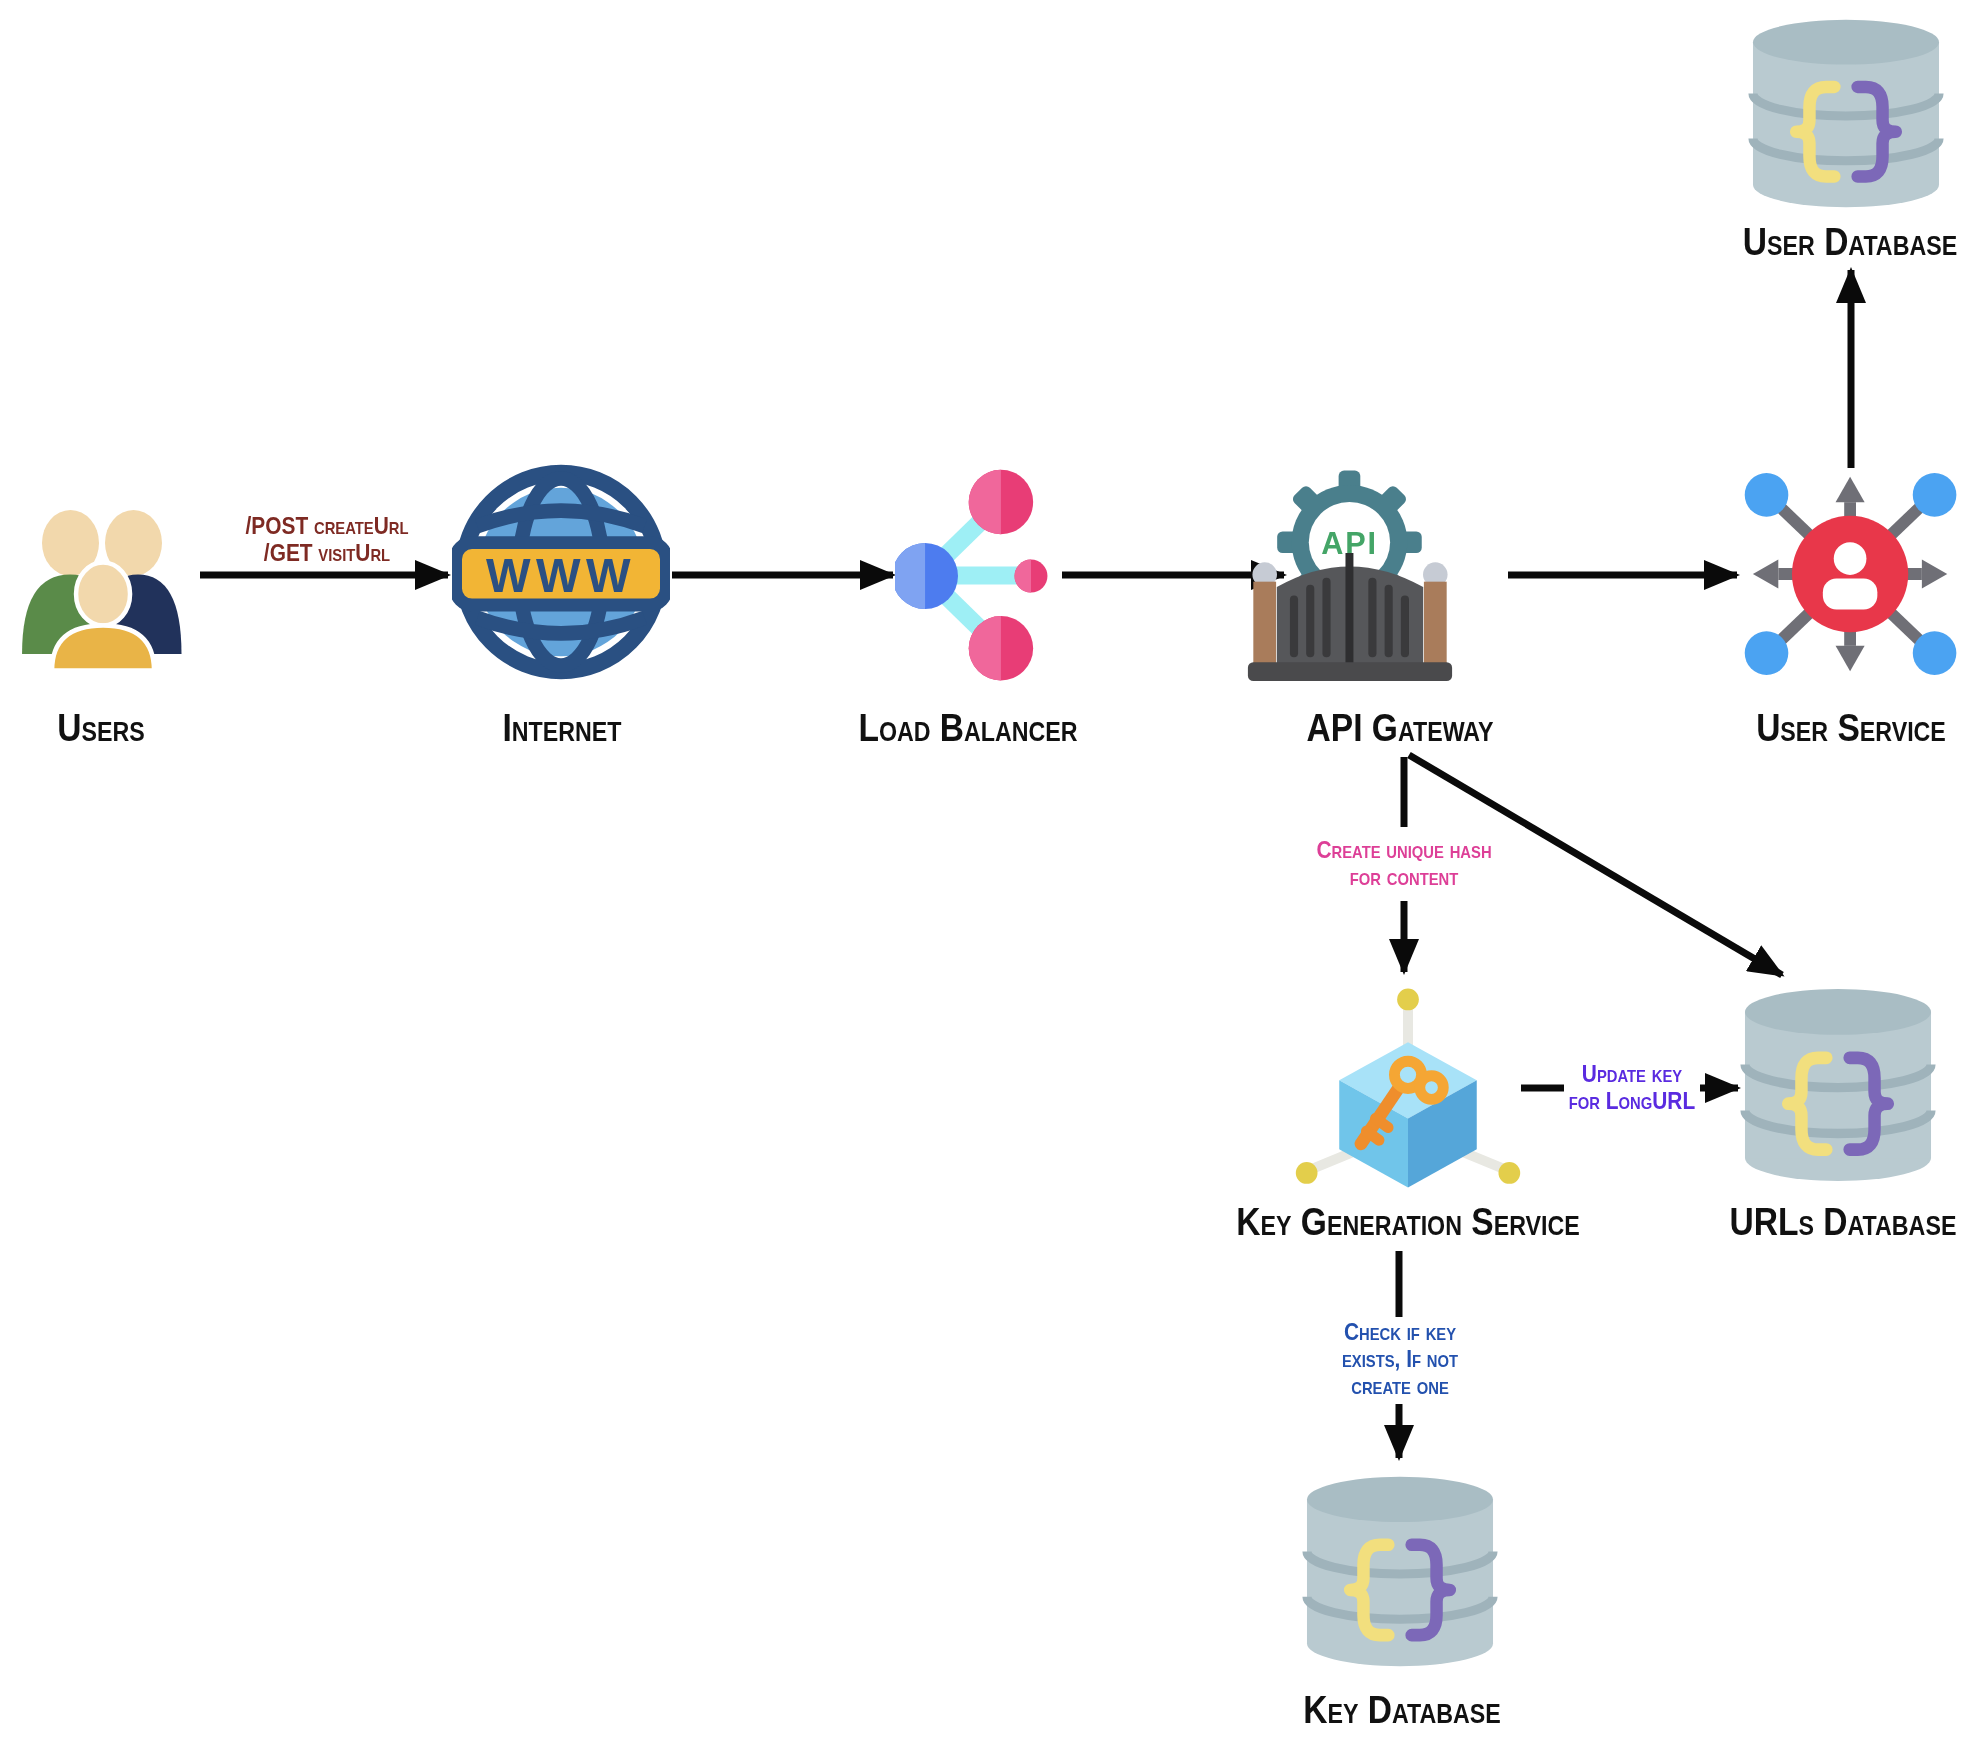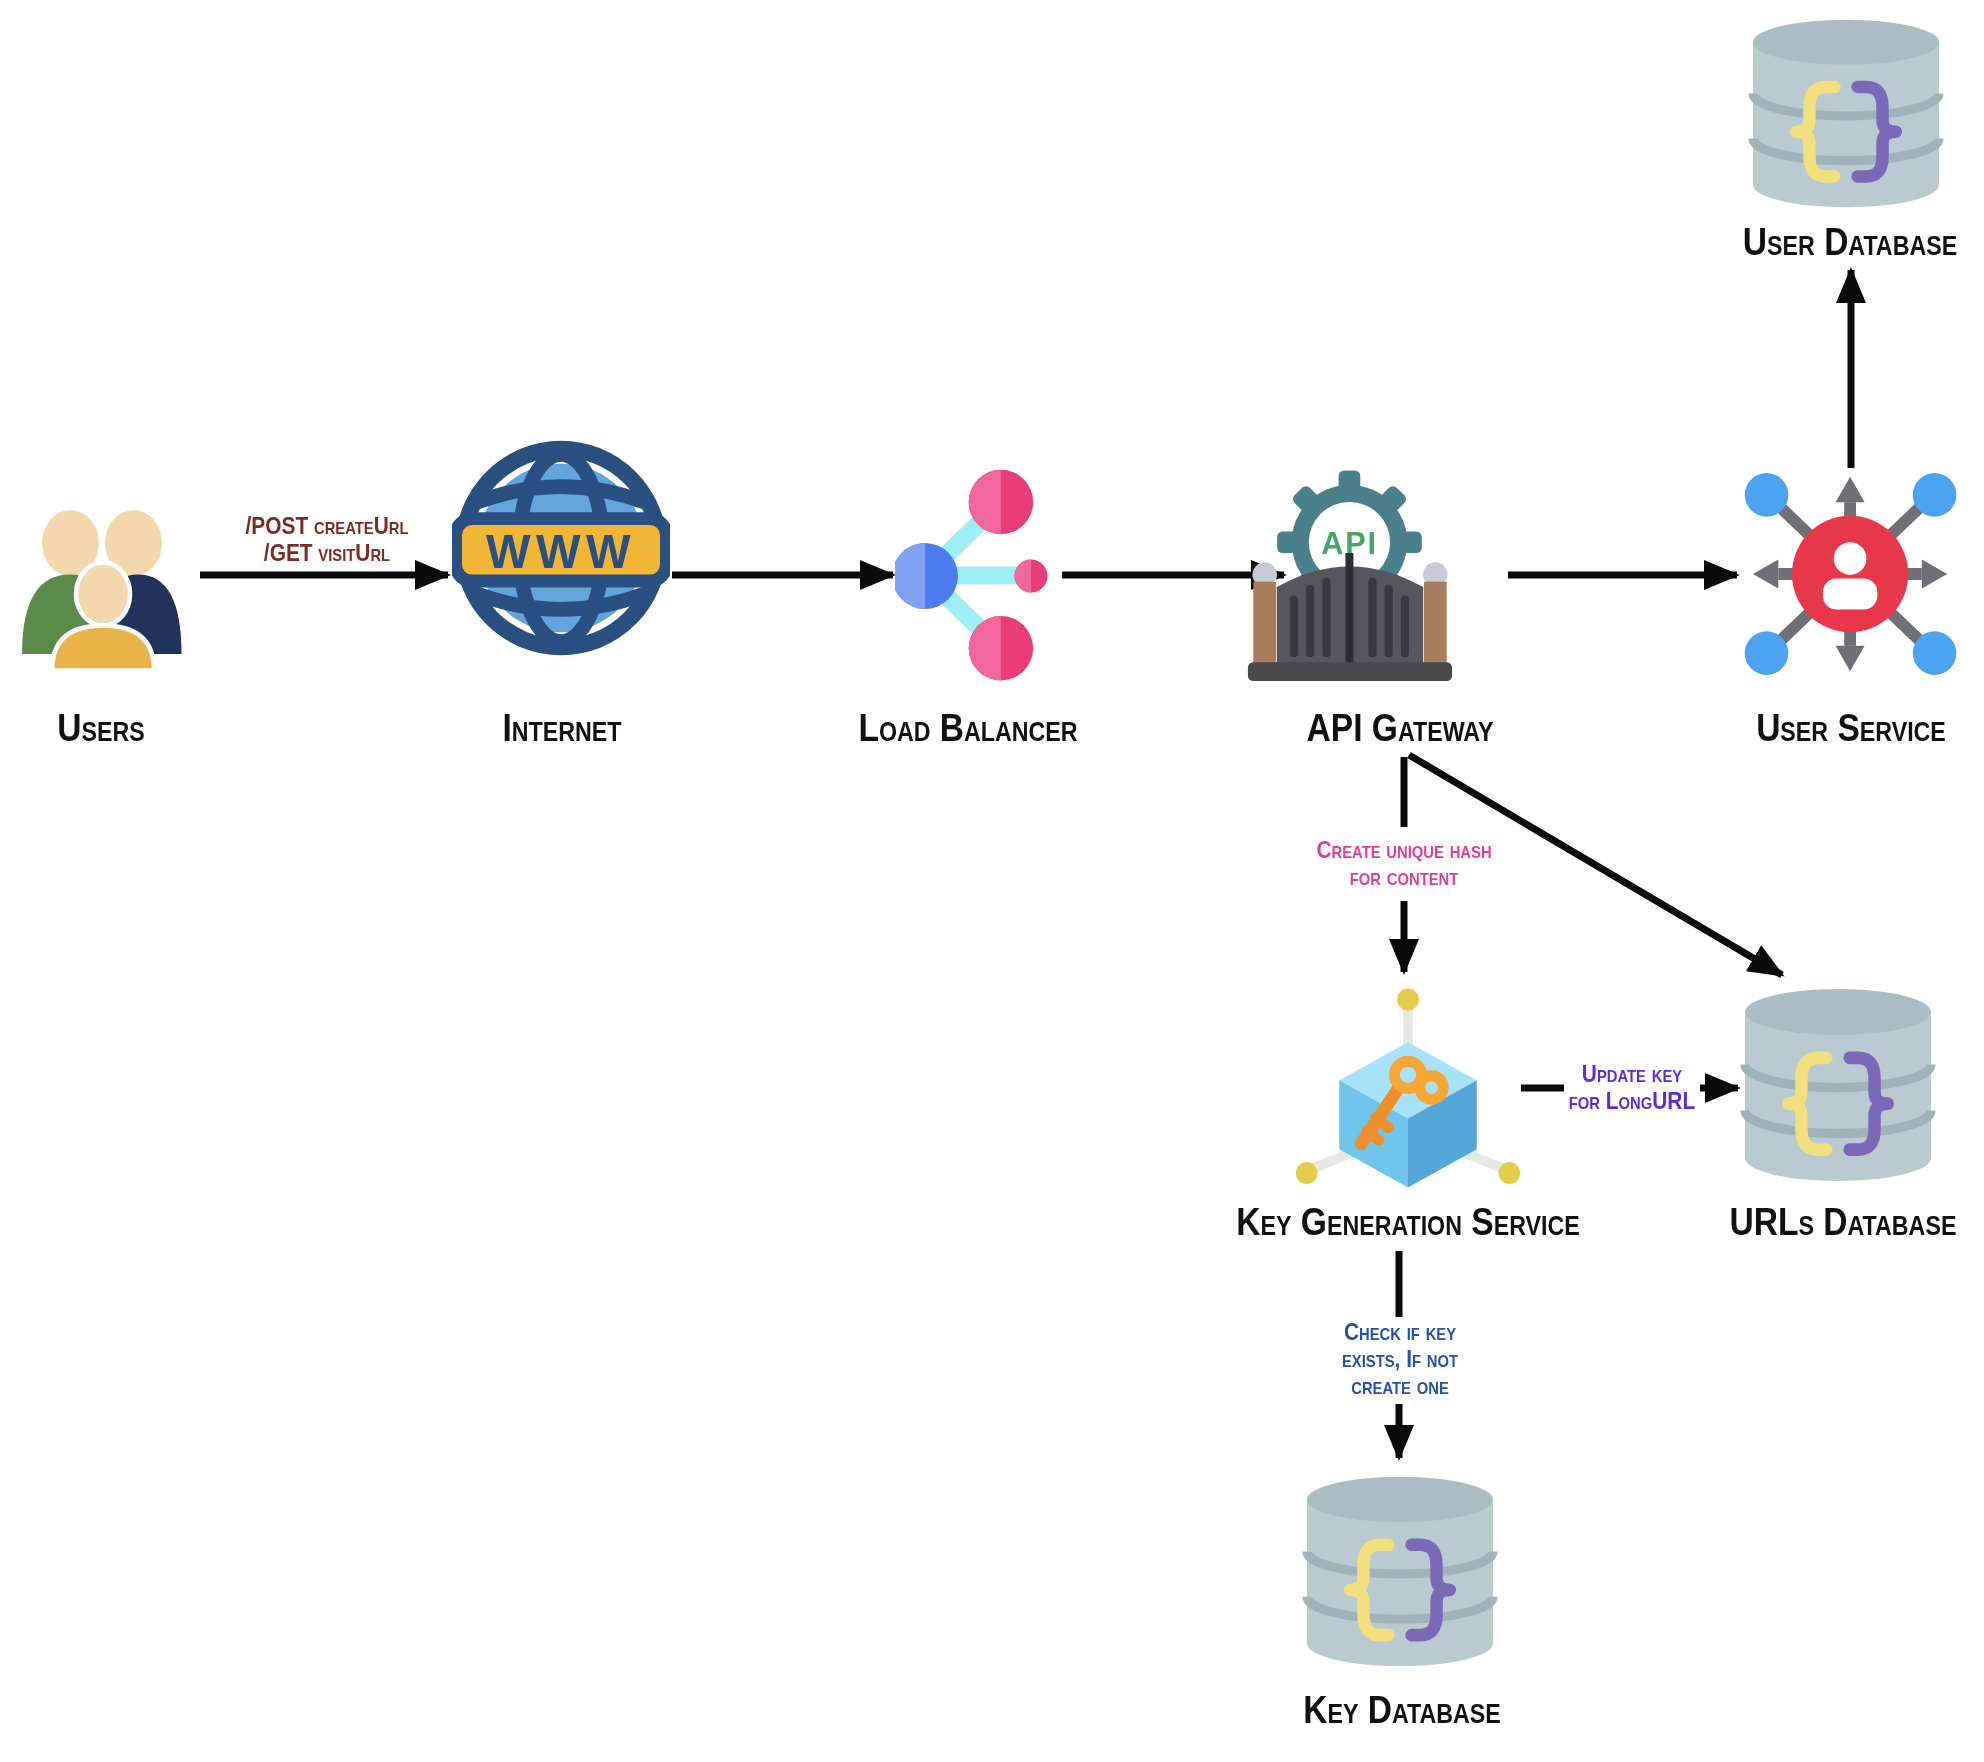--- a/index.html
+++ b/index.html
@@ -63,21 +63,21 @@
       <path d="M22.7,119 Q22.7,89 56.7,89 Q90.7,89 90.7,119 Z" fill="#e9b447" stroke="#ffffff" stroke-width="3"></path>
     </svg>
   </div>
   <div class="node-label" style="left:101px;top:706px">Users</div>
 
   <div class="edge-label lbl-maroon" style="left:327px;top:512px">
     <div>/POST createUrl</div>
     <div>/GET visitUrl</div>
   </div>
 
-  <div class="icon" style="left:452px;top:438px;width:218px;height:220px">
+  <div class="icon" style="left:452px;top:462px;width:218px;height:220px">
     <svg viewBox="0 0 120 120" preserveAspectRatio="none">
       <circle cx="60" cy="60" r="54" fill="#ffffff" stroke="#2a5082" stroke-width="9"></circle>
       <circle cx="60" cy="60" r="46" fill="#63a4da"></circle>
       <ellipse cx="60" cy="60" rx="23" ry="51" fill="none" stroke="#2a5082" stroke-width="8"></ellipse>
       <path d="M14,35 Q60,18 106,35" fill="none" stroke="#2a5082" stroke-width="8"></path>
       <path d="M14,85 Q60,102 106,85" fill="none" stroke="#2a5082" stroke-width="8"></path>
       <rect x="2" y="44" width="116" height="34" rx="9" fill="#f2b535" stroke="#2a5082" stroke-width="7"></rect>
       <text x="60" y="71" text-anchor="middle" font-size="26" fill="#2a5082" letter-spacing="3">WWW</text>
     </svg>
   </div>

